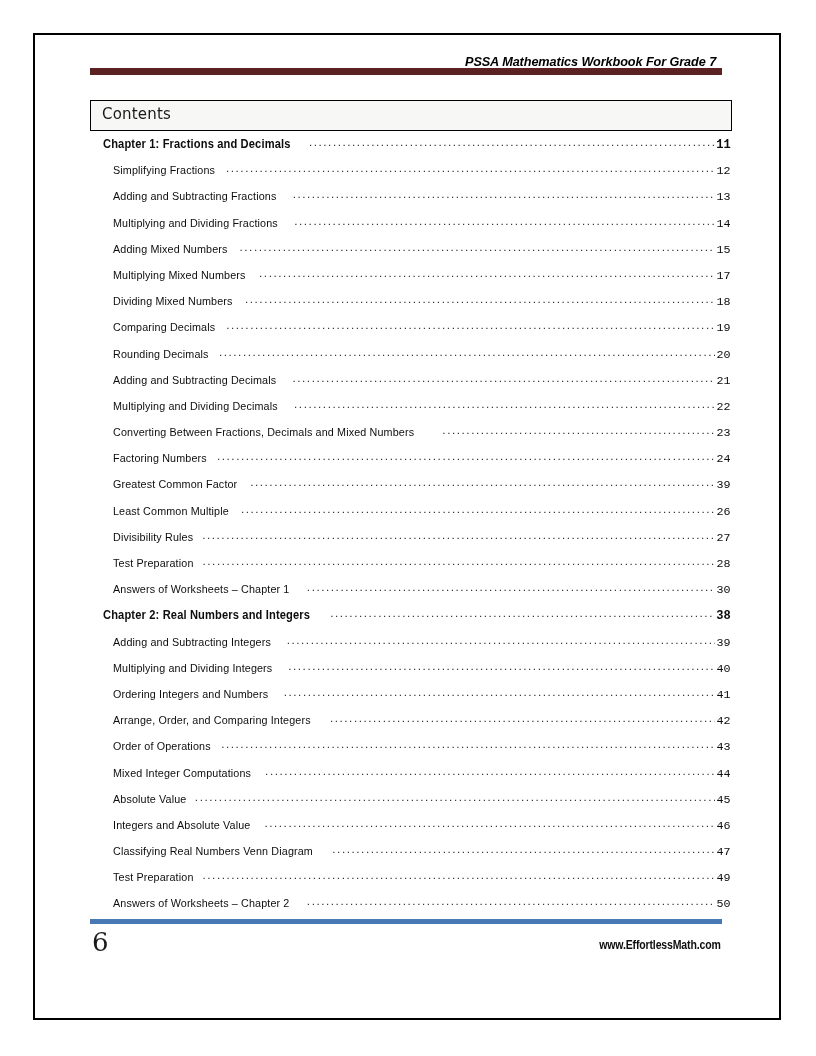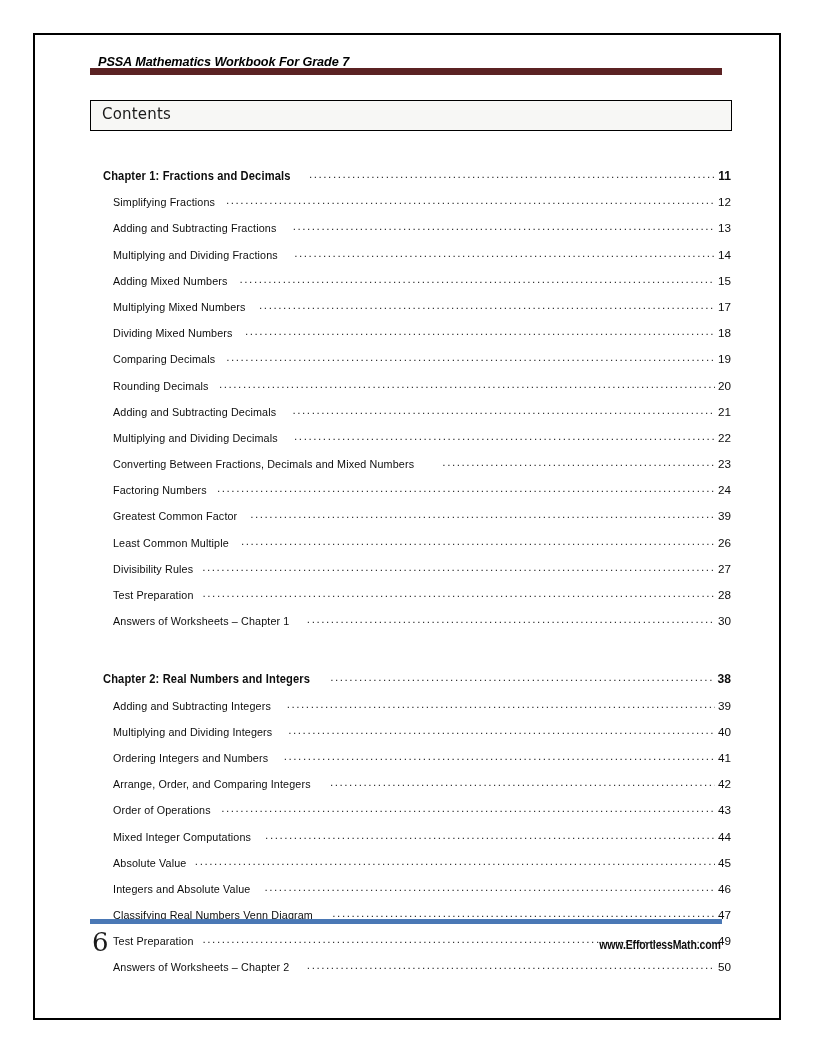--- a/index.html
+++ b/index.html
@@ -26,21 +26,21 @@
     box-sizing: border-box;
     background: #ffffff;
   }
 
   
   #running-header {
     position: absolute;
     left: 55px;
     top: 17px;
     width: 634px;
-    text-align: left;
+    text-align: right;
   }
   #running-header .htitle {
     font-family: "Liberation Sans", sans-serif;
     font-size: 13.5px;
     font-weight: bold;
     font-style: italic;
     color: #000000;
     letter-spacing: -0.1px;
     transform: scaleX(0.94);
     transform-origin: center center;
@@ -98,21 +98,20 @@
     font-size: 11.7px;
     color: #0d0d0d;
     transform: scaleX(0.92);
     transform-origin: left center;
     display: inline-block;
     flex: 0 0 auto;
     letter-spacing: 0.15px;
   }
   .toc-row.lvl1 {
     padding-left: 13px;
-    margin-top: 32px;
   }
   .toc-row.lvl1 .label {
     font-weight: bold;
     font-size: 12.1px;
   }
   .toc-row.lvl2 {
     padding-left: 23px;
   }
   .toc-row.lvl2 .label {
     font-weight: normal;
@@ -131,25 +130,25 @@
     color: #2a2a2a;
     letter-spacing: 1.55px;
     display: block;
     white-space: nowrap;
     position: absolute;
     left: 0;
     bottom: 0;
   }
   .toc-row .pageno {
     flex: 0 0 auto;
-    font-family: Liberation Sans, sans-serif;
+    font-family: Liberation Mono, monospace;
     font-size: 11.7px;
     color: #0d0d0d;
     font-weight: normal;
-    text-align: right;
+    text-align: center;
     min-width: 15px;
     padding-right: 1px;
   }
   .toc-row.lvl1 .pageno {
     font-weight: bold;
     font-size: 12.1px;
   }
 
   
   #footer-rule {

